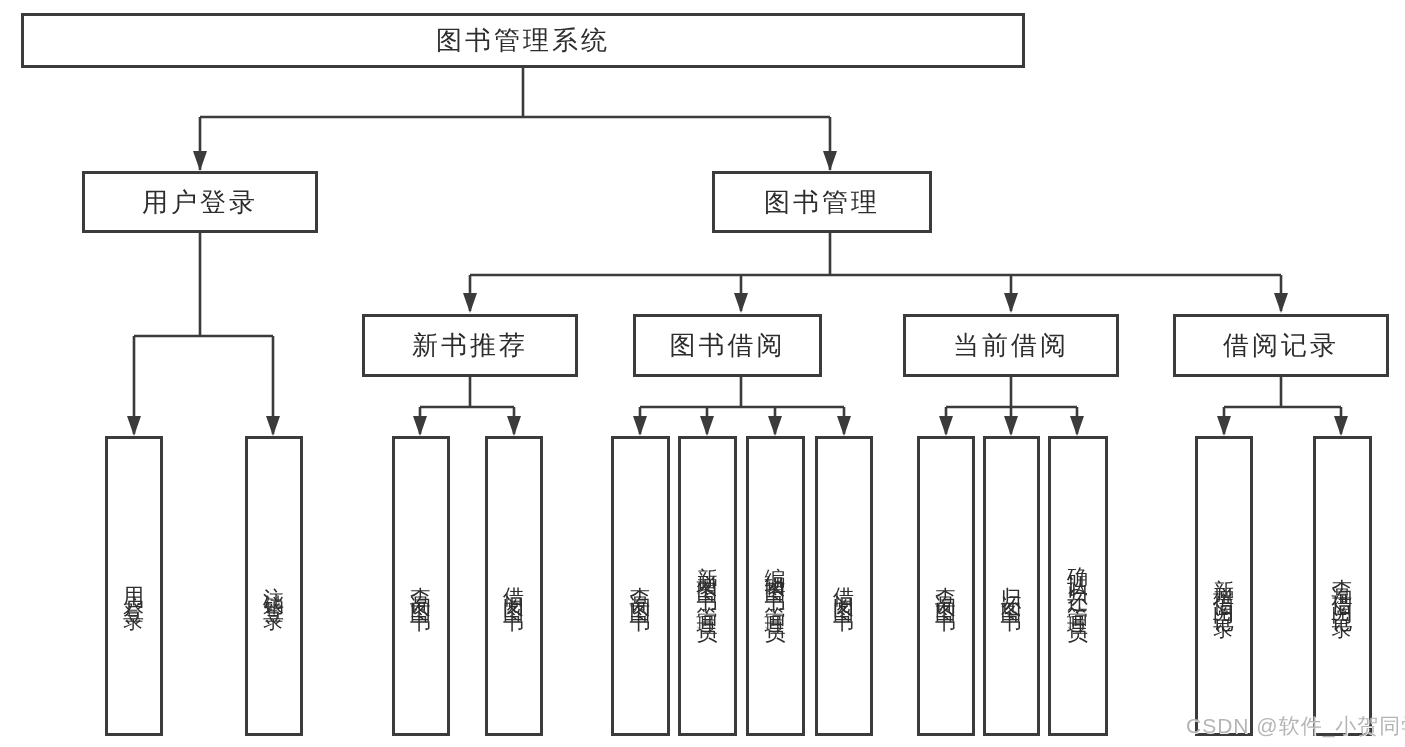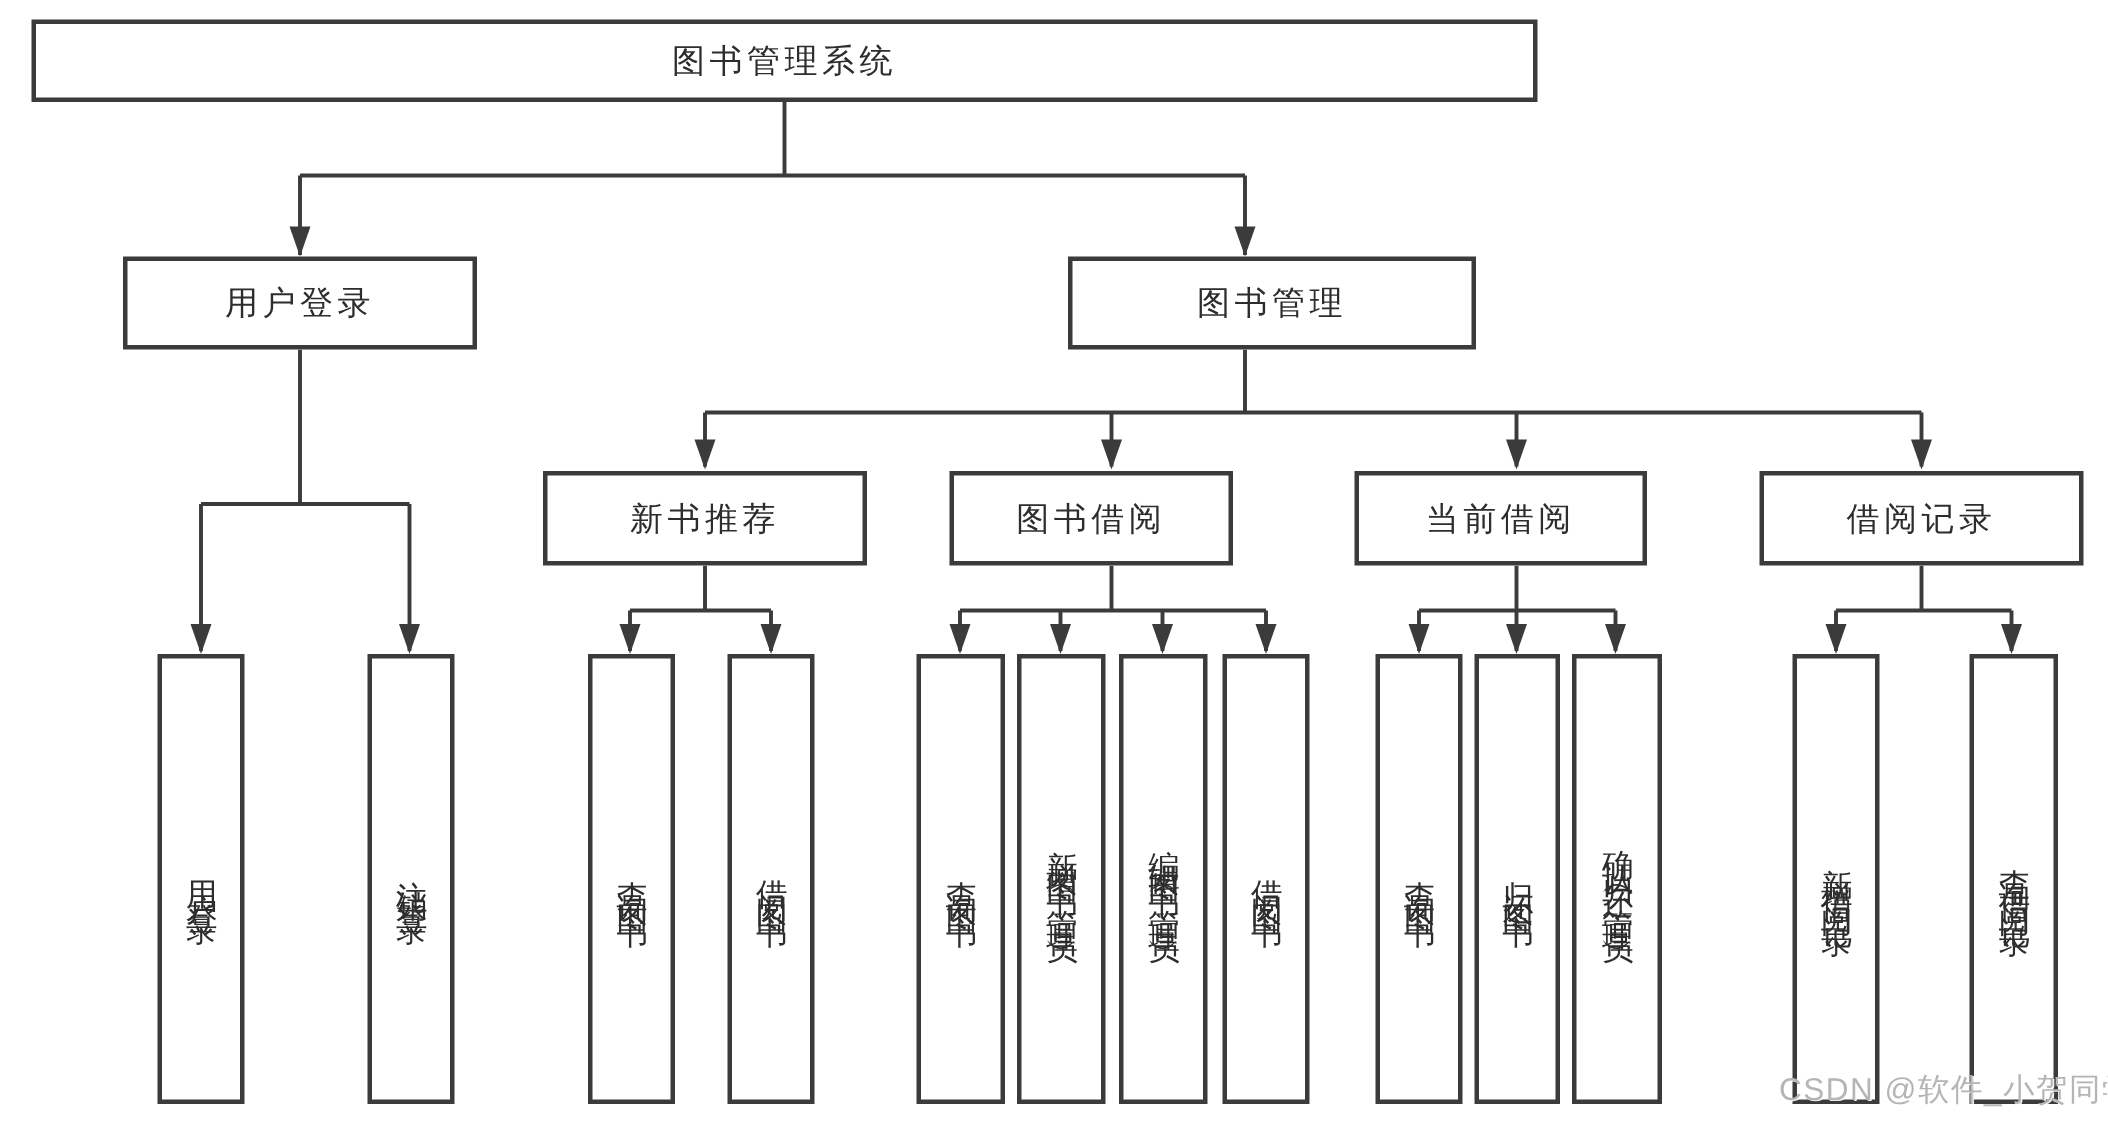--- a/index.html
+++ b/index.html
@@ -28,21 +28,21 @@
     box-sizing: border-box;
     background: #ffffff;
     border: 3px solid #3b3b3b;
     display: flex;
     align-items: center;
     justify-content: center;
     z-index: 2;
     color: #2d2d2d;
   }
   .node.h {
-    font-size: 22px;
+    font-size: 26px;
     letter-spacing: 3px;
     white-space: nowrap;
   }
   .node.v {
     writing-mode: vertical-rl;
     text-orientation: mixed;
     font-size: 21px;
     letter-spacing: 8px;
     line-height: 1;
   }
@@ -98,31 +98,31 @@
     </g>
   </svg>
 
   <div class="node h" style="left:21px; top:13px; width:1004px; height:55px;">
     <span class="lbl">图书管理系统</span>
   </div>
 
   <div class="node h" style="left:82px; top:171px; width:236px; height:62px;">
     <span class="lbl">用户登录</span>
   </div>
-  <div class="node h" style="left:712px; top:171px; width:272px; height:62px;">
+  <div class="node h" style="left:712px; top:171px; width:220px; height:62px;">
     <span class="lbl">图书管理</span>
   </div>
 
   <div class="node h" style="left:362px; top:314px; width:216px; height:63px;font-family:Liberation Serif, serif;">
     <span class="lbl">新书推荐</span>
   </div>
   <div class="node h" style="left:633px; top:314px; width:189px; height:63px;">
     <span class="lbl">图书借阅</span>
   </div>
-  <div class="node h" style="left:903px; top:314px; width:195px; height:63px;">
+  <div class="node h" style="left:903px; top:314px; width:216px; height:63px;">
     <span class="lbl">当前借阅</span>
   </div>
   <div class="node h" style="left:1173px; top:314px; width:216px; height:63px;">
     <span class="lbl">借阅记录</span>
   </div>
 
   <div class="node v" style="left:105px; top:436px; width:58px; height:300px;">
     <span class="lbl">用户登录</span>
   </div>
   <div class="node v" style="left:245px; top:436px; width:58px; height:300px;">

